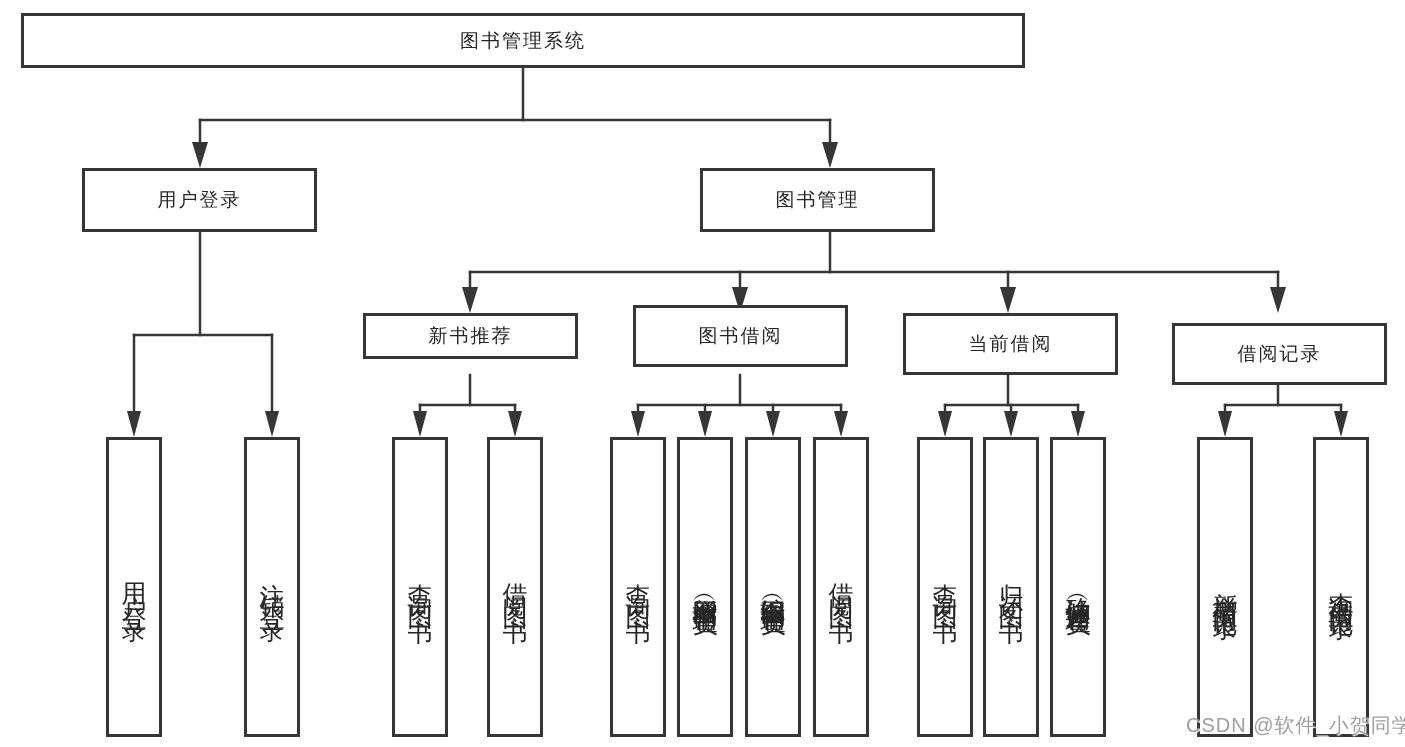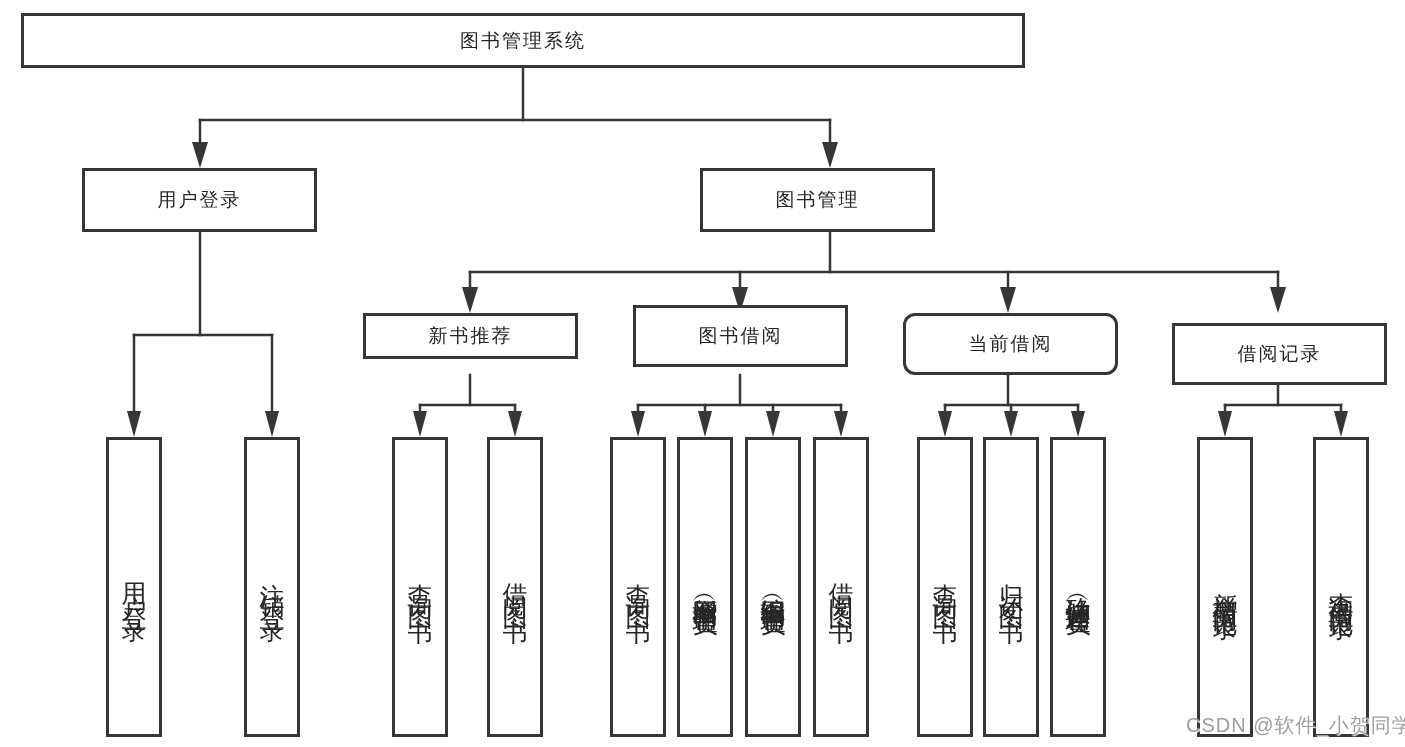--- a/index.html
+++ b/index.html
@@ -117,21 +117,21 @@
   <div class="box hbox" style="left:700px; top:168px; width:235px; height:64px;">
     <span>图书管理</span>
   </div>
 
   <div class="box hbox" style="left:363px; top:313px; width:215px; height:46px;">
     <span>新书推荐</span>
   </div>
   <div class="box hbox" style="left:633px; top:305px; width:215px; height:62px;">
     <span>图书借阅</span>
   </div>
-  <div class="box hbox" style="left:903px; top:313px; width:215px; height:62px;border-radius:12px;">
+  <div class="box hbox" style="left:903px; top:313px; width:215px; height:62px;">
     <span>当前借阅</span>
   </div>
   <div class="box hbox" style="left:1172px; top:323px; width:215px; height:62px;">
     <span>借阅记录</span>
   </div>
 
   <div class="box vbox" style="left:106px; top:437px; width:56px; height:300px;">
     <span class="vtxt ls4">用户登录</span>
   </div>
   <div class="box vbox" style="left:244px; top:437px; width:56px; height:300px;">

